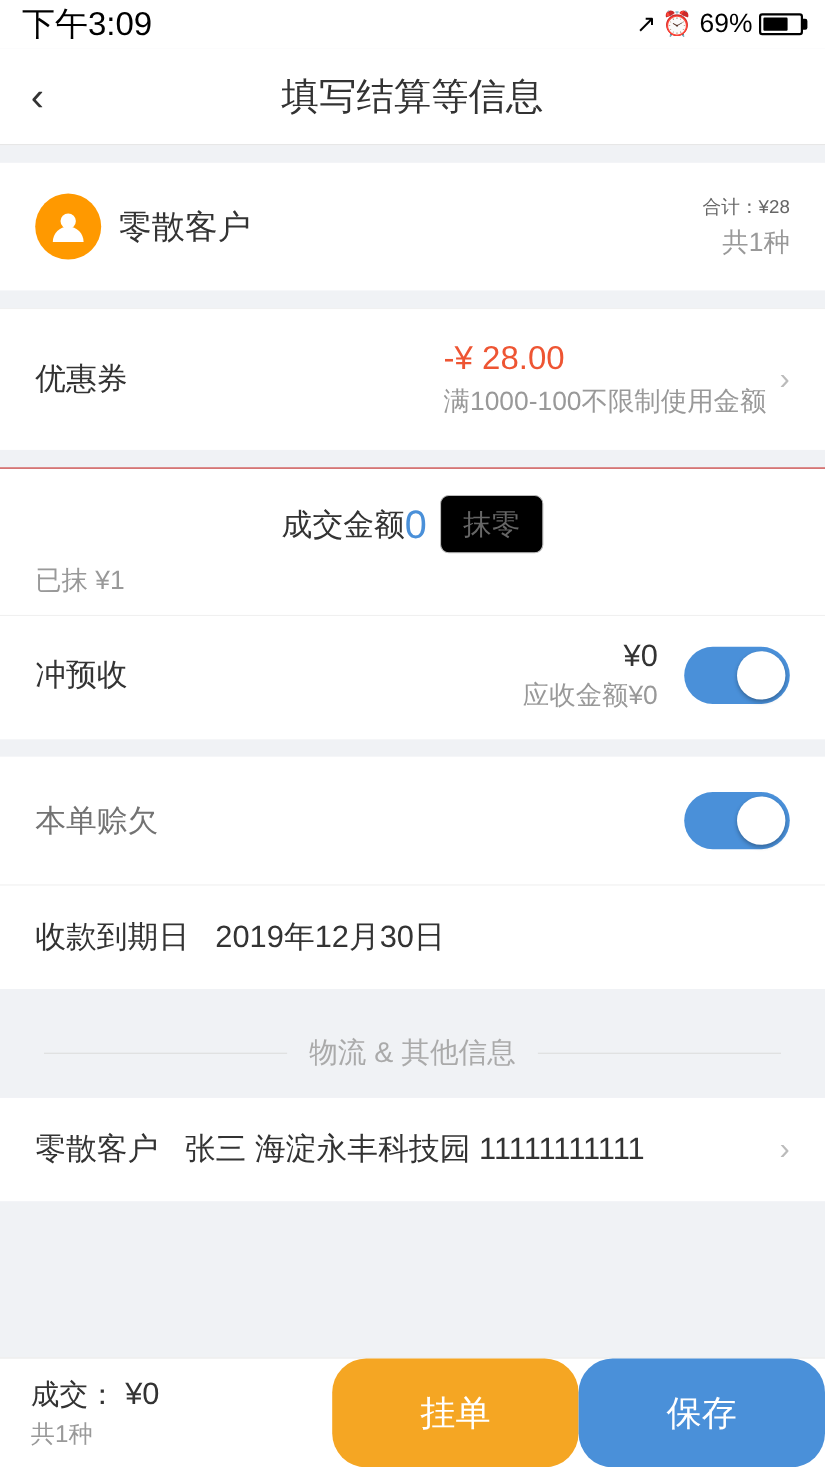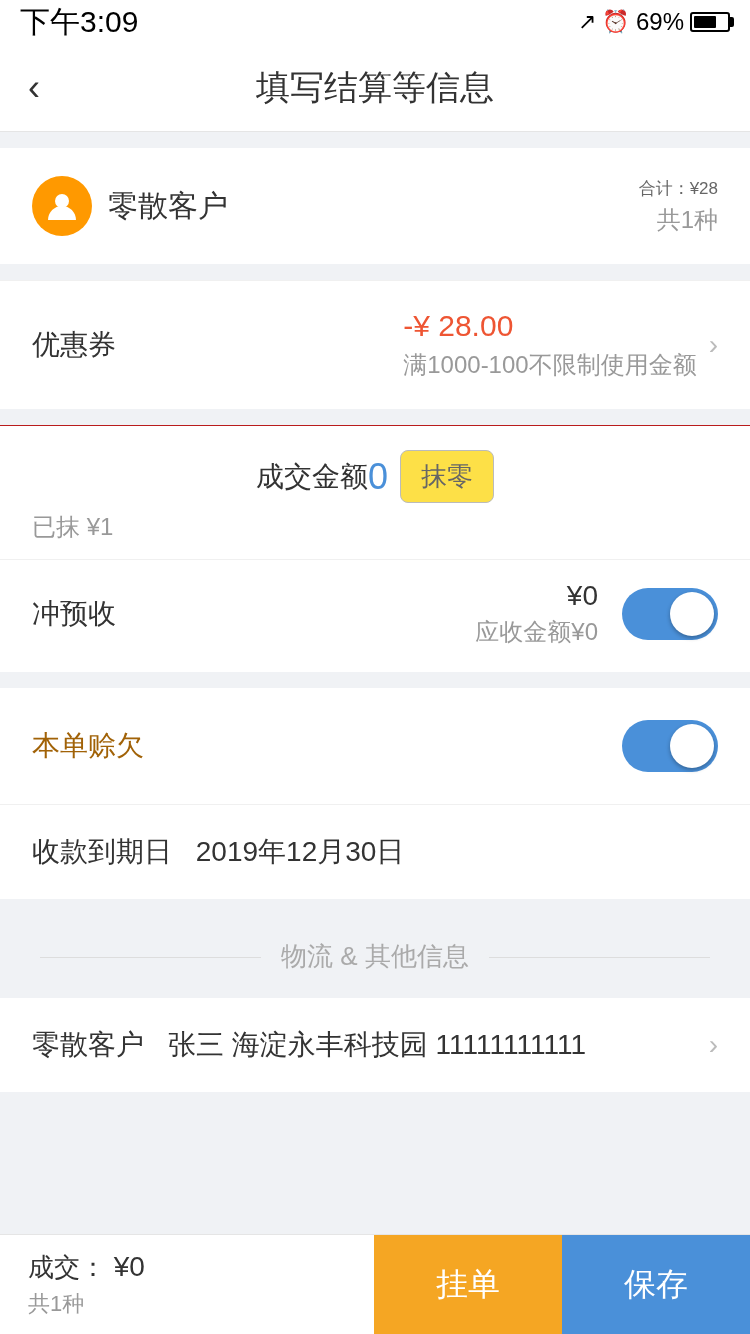--- a/index.html
+++ b/index.html
@@ -130,21 +130,21 @@
       border-top: 1px solid #b91c1c;
     }
     .amount-input-area { display: flex; align-items: center; gap: 12px; }
     .amount-value { font-size: 36px; color: #4a90d9; font-weight: 500; }
     .round-btn {
       border: 1px solid #bbb;
       border-radius: 8px;
       padding: 8px 20px;
       font-size: 26px;
       color: #666;
-      background: #fde047;
+      background: #000000;
     }
     .amount-sub {
       font-size: 24px;
       color: #999;
       padding: 0 32px 16px;
       background: #fff;
     }
 
     
     .precollect-row {
@@ -181,21 +181,21 @@
     }
 
     
     .debt-row {
       display: flex;
       align-items: center;
       justify-content: space-between;
       padding: 32px 32px;
       background: #fff;
     }
-    .debt-label { font-size: 28px; color: #a16207; }
+    .debt-label { font-size: 28px; color: #737373; }
 
     
     .duedate-row {
       padding: 28px 32px;
       background: #fff;
       border-top: 1px solid #f0f0f0;
       font-size: 28px;
       color: #333;
     }
     .duedate-label { display: inline; }
@@ -255,29 +255,30 @@
       border-top: 1px solid #e5e5e5;
     }
     .bottom-info {
       flex: 1;
       padding: 0 28px;
     }
     .bottom-deal { font-size: 26px; color: #333; }
     .bottom-amount { font-size: 28px; color: #333; font-weight: 500; display: inline; }
     .bottom-count { font-size: 22px; color: #999; margin-top: 4px; }
     .bottom-btn {
-      width: 188px;
+      width: 224px;
       height: 100%;
       display: flex;
       align-items: center;
       justify-content: center;
       font-size: 32px;
       color: #fff;
       cursor: pointer;
       font-weight: 500;
+      border-radius: 31px;
     }
     .btn-hang { background: #f5a623; }
     .btn-save { background: #4a90d9; }
   </style>
 </head>
 <body>
 
 <div class="status-bar">
   <div class="status-center">下午3:09</div>
   <div class="status-right">

